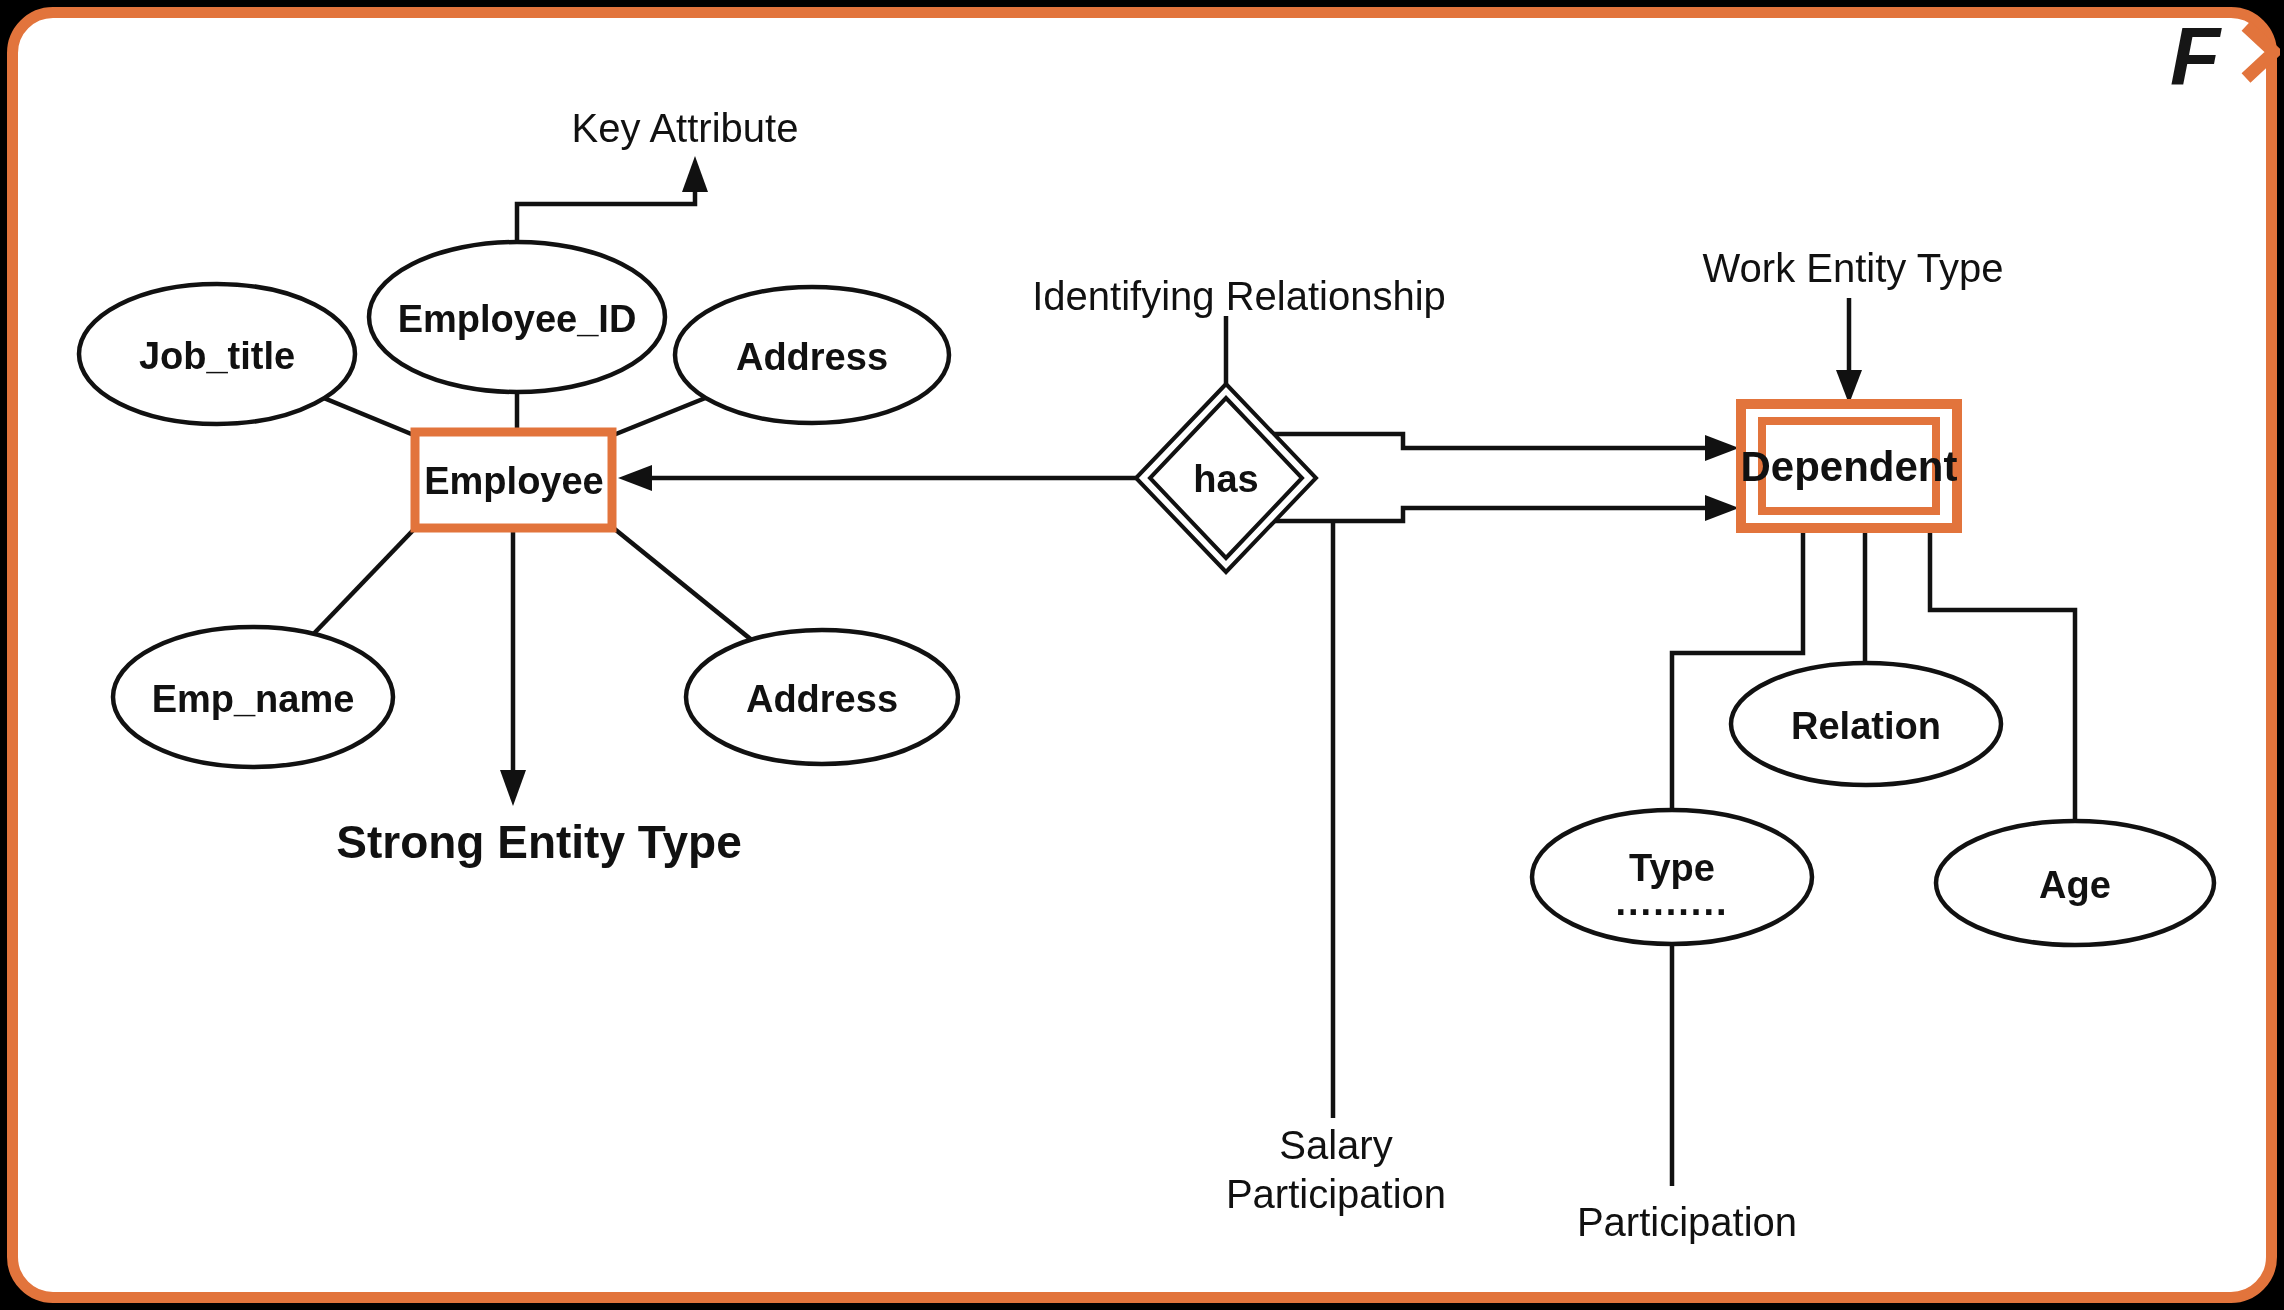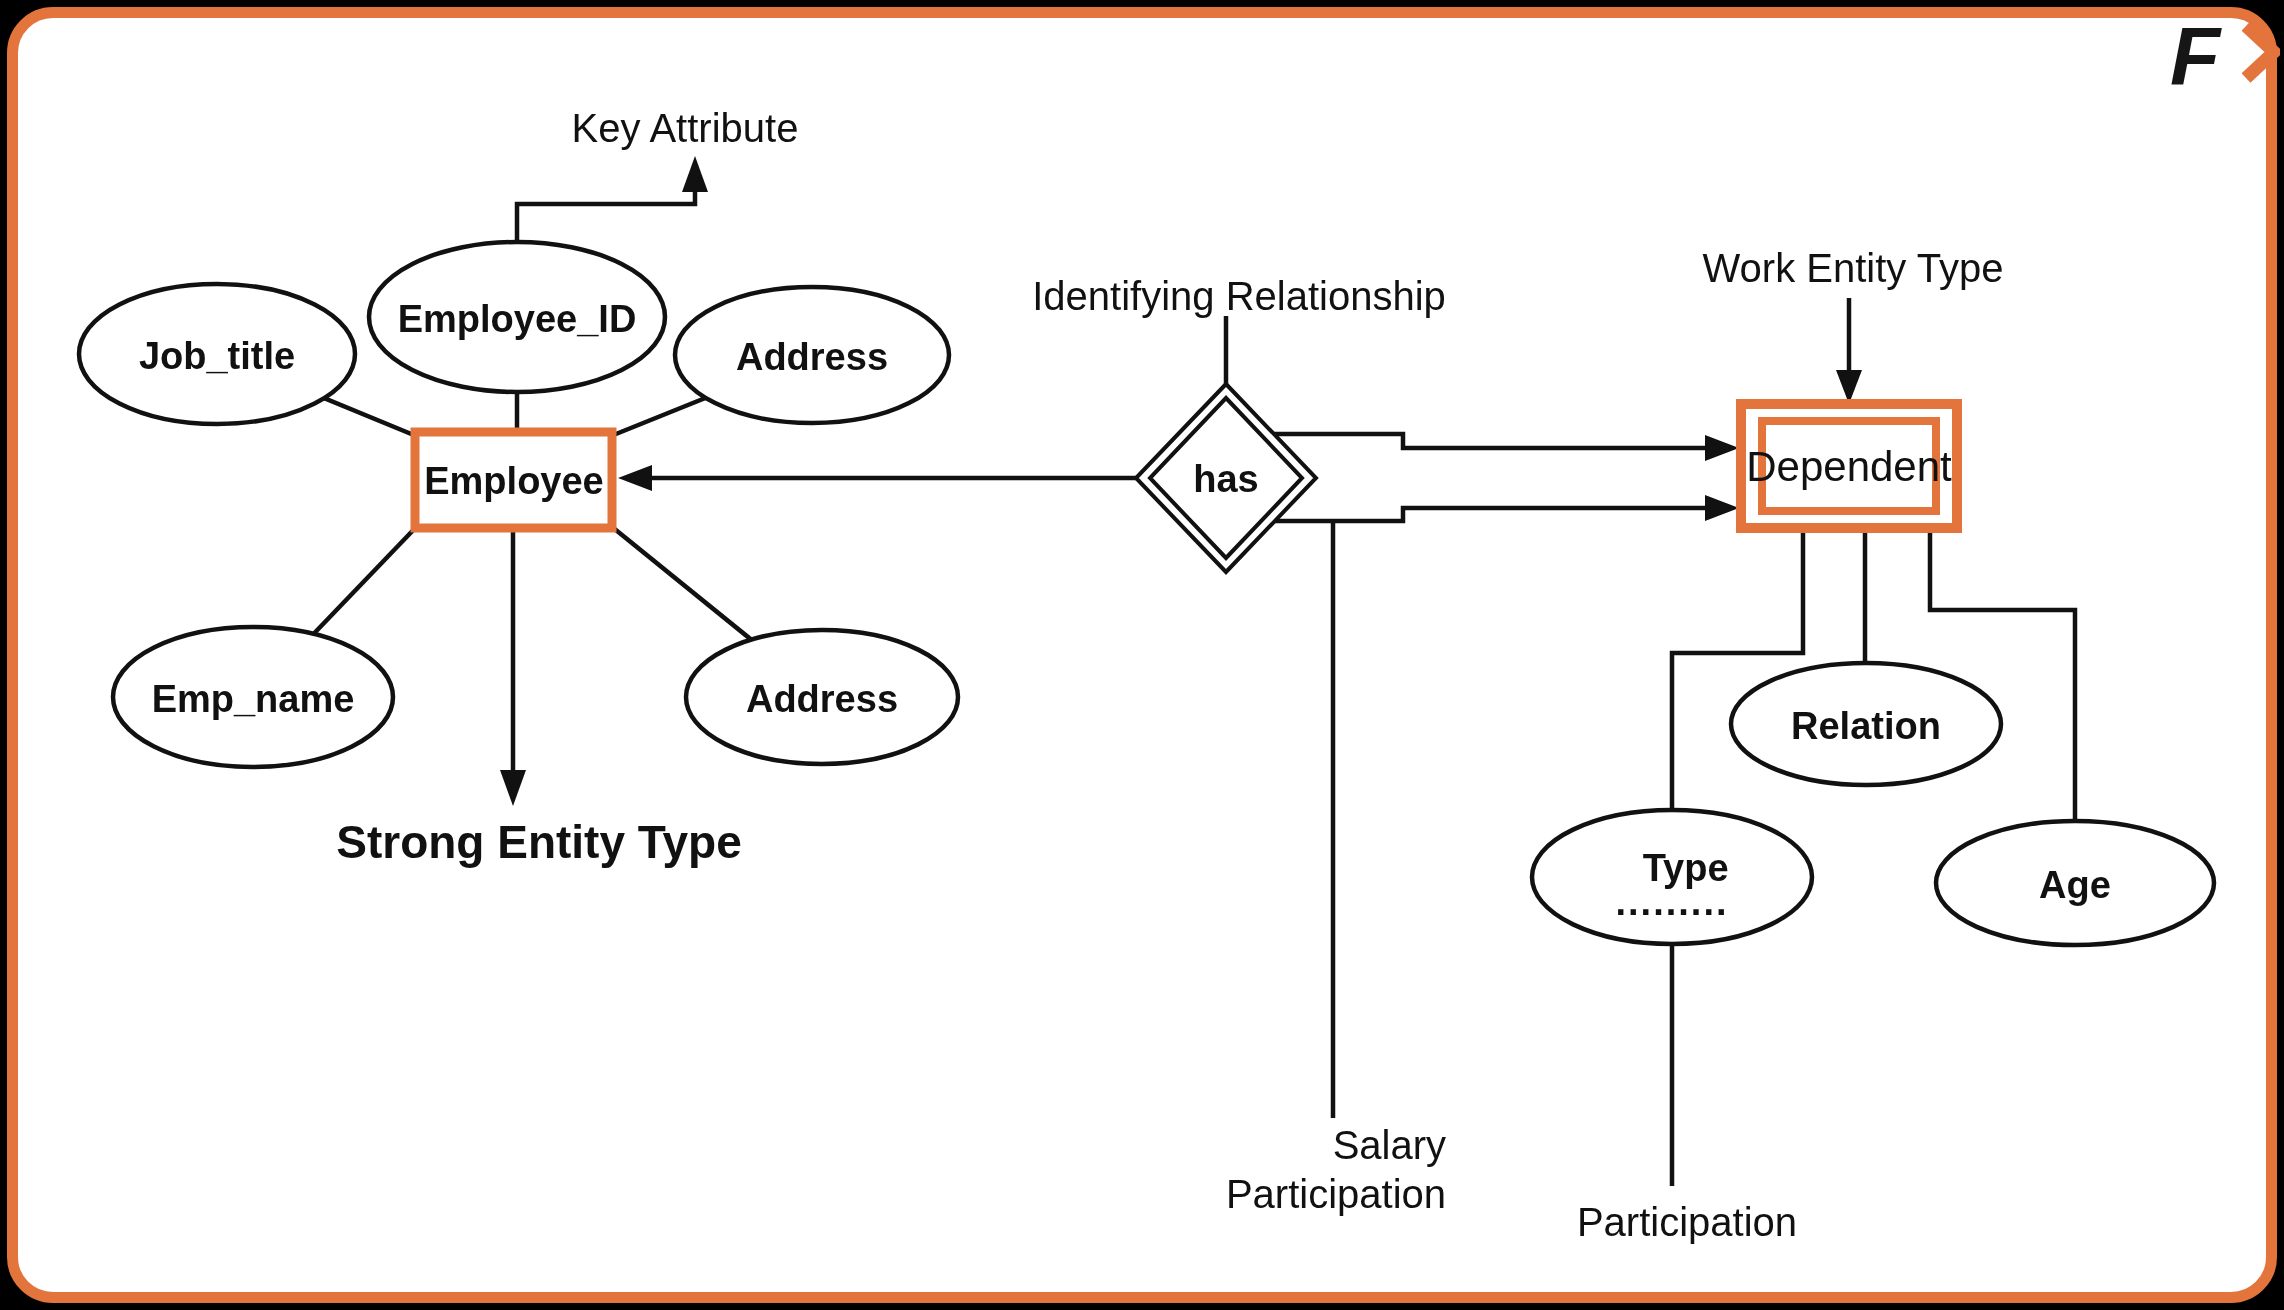--- a/index.html
+++ b/index.html
@@ -7,21 +7,21 @@
     width:2284px;height:1310px;position:relative;background:#000;
     font-family:"Liberation Sans", sans-serif;color:#111;overflow:hidden;
   }
   .frame{
     position:absolute;left:7px;top:7px;width:2248px;height:1274px;
     background:#fff;border:11px solid #e2743c;border-radius:46px;
   }
   svg.layer{position:absolute;left:0;top:0;width:2284px;height:1310px;}
   .label{
     position:absolute;transform:translate(-50%,-50%);
-    white-space:nowrap;text-align:right;line-height:1.22;
+    white-space:nowrap;text-align:center;line-height:1.22;
   }
   .r40{font-size:40px;font-weight:400;}
   .b38{font-size:38px;font-weight:700;}
   .b46{font-size:46px;font-weight:700;}
   .dots{font-size:38px;font-weight:700;letter-spacing:2px;line-height:0.6;}
   .logo{
     position:absolute;left:2162px;top:14px;width:118px;height:86px;
   }
   .logo .f{
     position:absolute;left:8px;top:-4px;
@@ -107,21 +107,21 @@
 <div class="label r40" style="left:1687px;top:1222px">Participation</div>
 
 <div class="label b38" style="left:217px;top:356px">Job_title</div>
 <div class="label b38" style="left:517px;top:319px">Employee_ID</div>
 <div class="label b38" style="left:812px;top:357px">Address</div>
 <div class="label b38" style="left:253px;top:699px">Emp_name</div>
 <div class="label b38" style="left:822px;top:699px">Address</div>
 
 <div class="label b38" style="left:514px;top:481px">Employee</div>
 <div class="label b38" style="left:1226px;top:479px">has</div>
-<div class="label" style="left:1849px;top:467px;font-size:42px;font-weight:400">Dependent</div>
+<div class="label" style="left:1849px;top:467px;font-size:42px;font-weight:700">Dependent</div>
 
 <div class="label b38" style="left:1866px;top:726px">Relation</div>
 <div class="label" style="left:1672px;top:880px">
   <div class="b38">Type</div>
   <div class="dots">.........</div>
 </div>
 <div class="label b38" style="left:2075px;top:885px">Age</div>
 
 <div class="logo">
   <div class="f">F</div>

